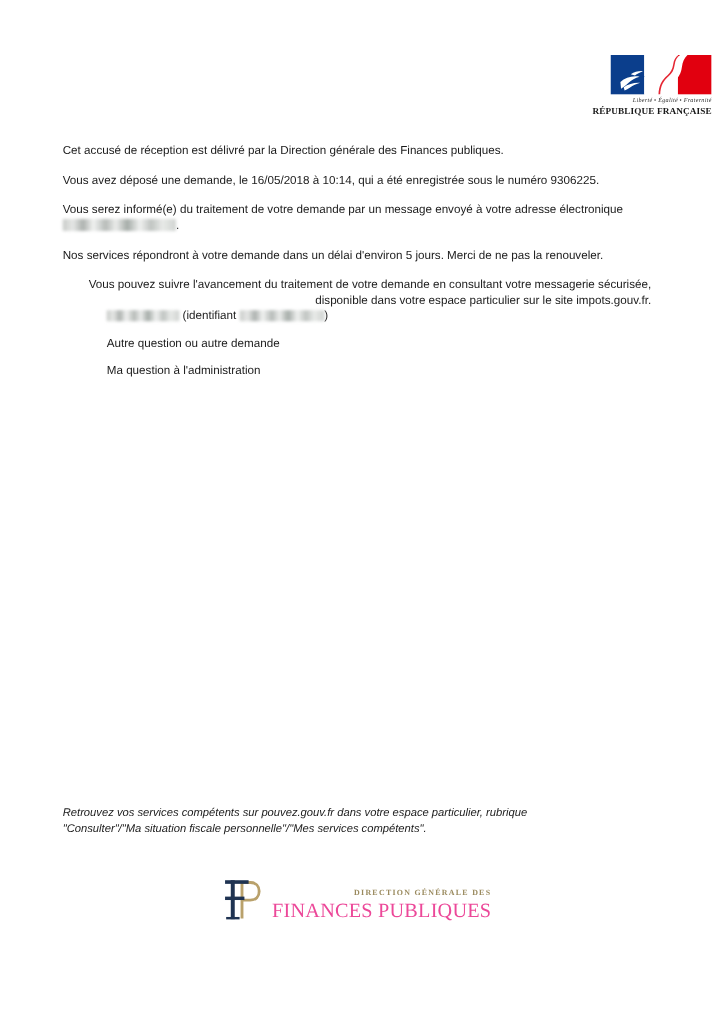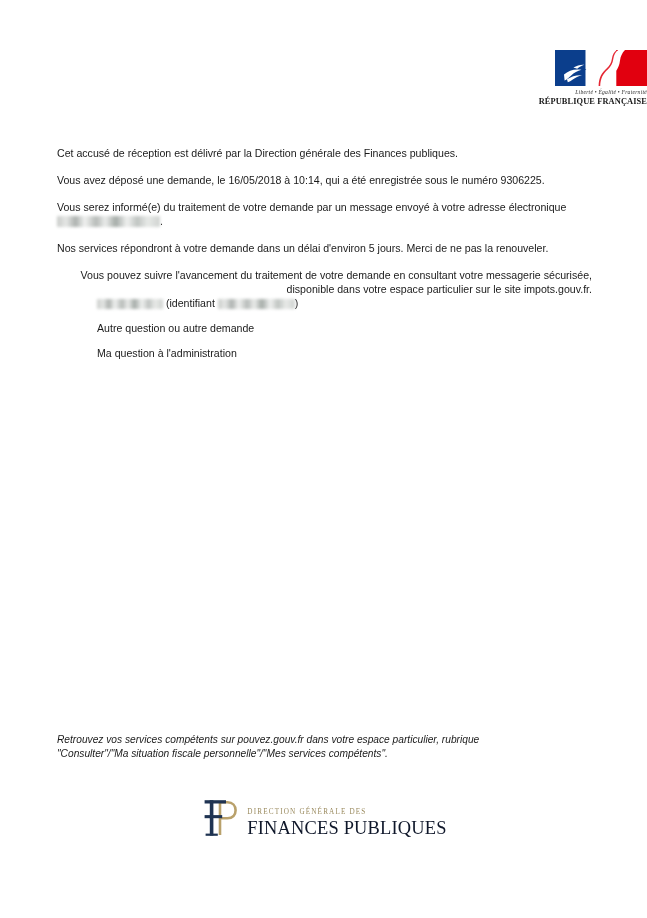--- a/index.html
+++ b/index.html
@@ -68,21 +68,21 @@
     font-size: 11.2px;
     font-weight: 700;
     letter-spacing: 0.45px;
     color: #000;
   }
 
   
   .body-text {
     position: absolute;
     left: 57px;
-    top: 146px;
+    top: 130px;
     width: 535px;
     font-size: 10.6px;
     line-height: 14px;
     color: #1a1a1a;
   }
   .para { margin: 0 0 13px 0; }
   .para.tight { margin-bottom: 0; text-align: right; }
 
   .section-head {
     font-weight: 700;
@@ -149,32 +149,33 @@
   .dgfip-mark { width: 40px; height: 41px; display: block; }
   .dgfip-words {
     display: flex;
     flex-direction: column;
     justify-content: flex-end;
     padding-bottom: 1px;
   }
   .dgfip-top {
     font-family: "Liberation Serif", serif;
     font-size: 7.2px;
-    font-weight: 400;
+    font-weight: 700;
     letter-spacing: 1.15px;
     color: #9a8a5e;
     line-height: 1;
     margin-bottom: 2px;
     white-space: nowrap;
+    text-align: right;
   }
   .dgfip-main {
     font-family: "Liberation Serif", serif;
     font-size: 18.4px;
     letter-spacing: 0.2px;
-    color: #0f172a;
+    color: #ec4899;
     line-height: 1;
     white-space: nowrap;
   }
 </style>
 </head>
 <body>
 
 <div class="page">
 
   <div class="header-block">

